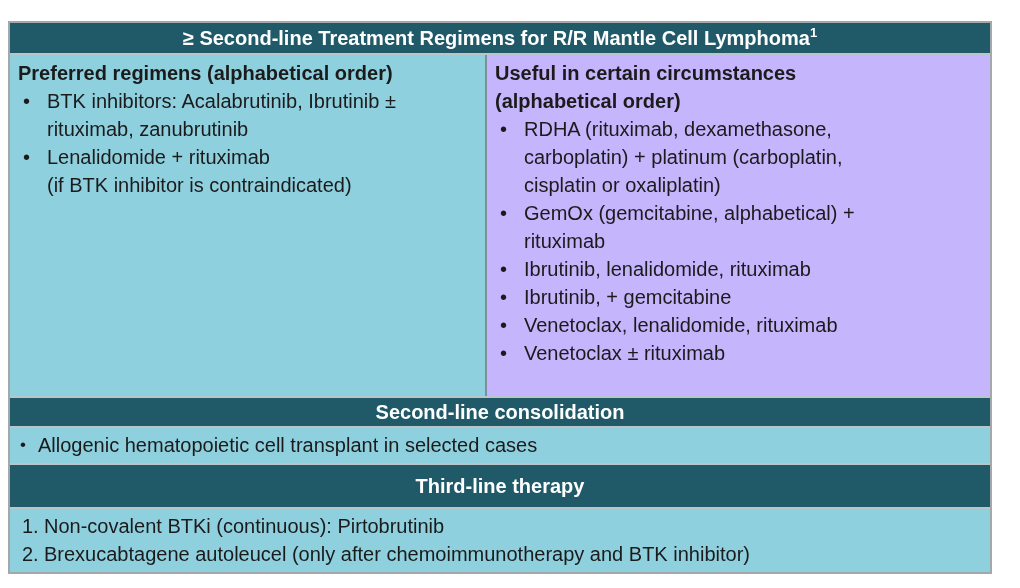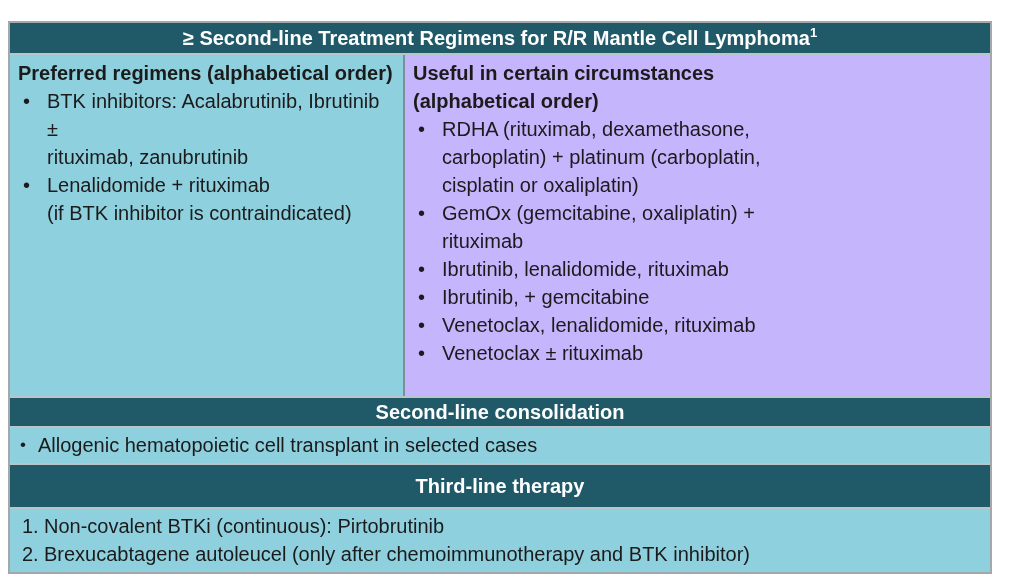--- a/index.html
+++ b/index.html
@@ -39,21 +39,21 @@
     min-height: 343px;
     border-top: 2px solid #b9c5c9;
     box-sizing: border-box;
   }
   .col {
     box-sizing: border-box;
     padding: 4px 8px 8px 8px;
     font-size: 20px;
     line-height: 28px;
   }
-  .col-left  { width: 393px; flex: 0 0 auto; background: #8fd0de; }
+  .col-left  { width: 475px; flex: 0 0 auto; background: #8fd0de; }
   .col-right { flex: 1 1 auto; background: #c4b5fd; border-left: 2px solid #7e9097; }
   .col-header { font-weight: bold; white-space: pre-line; }
 
   .bullet-item { display: flex; padding-left: 5px; }
   .bullet-marker { flex: 0 0 24px; }
   .bullet-text { flex: 1 1 auto; white-space: pre-line; }
 
   .single-row {
     background: #8fd0de;
     min-height: 35px;
@@ -115,21 +115,21 @@
 
           <div class="bullet-item">
             <span class="bullet-marker">•</span>
             <span class="bullet-text">RDHA (rituximab, dexamethasone,
 carboplatin) + platinum (carboplatin,
 cisplatin or oxaliplatin)</span>
           </div>
 
           <div class="bullet-item">
             <span class="bullet-marker">•</span>
-            <span class="bullet-text">GemOx (gemcitabine, oxaliplatin) +
+            <span class="bullet-text">GemOx (gemcitabine, alphabetical) +
 rituximab</span>
           </div>
 
           <div class="bullet-item">
             <span class="bullet-marker">•</span>
             <span class="bullet-text">Ibrutinib, lenalidomide, rituximab</span>
           </div>
 
           <div class="bullet-item">
             <span class="bullet-marker">•</span>

